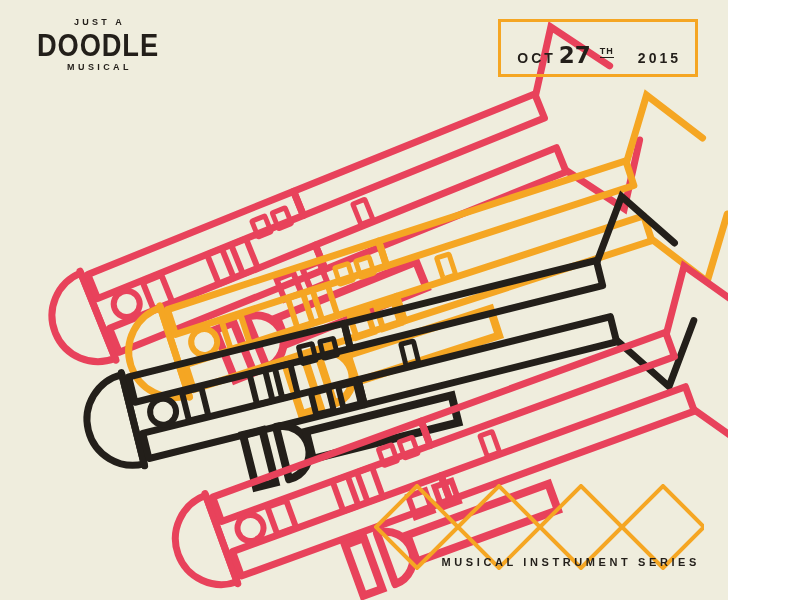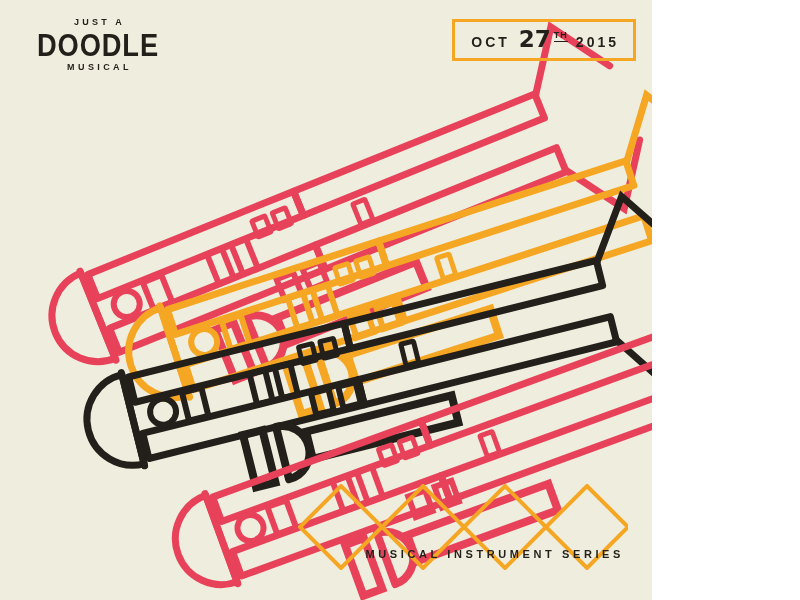--- a/index.html
+++ b/index.html
@@ -2,21 +2,21 @@
 <html><head>
 <meta charset="utf-8">
 <style>
   html, body {
     margin: 0;
     padding: 0;
     background: #ffffff;
   }
   #poster {
     position: relative;
-    width: 652px;
+    width: 728px;
     height: 600px;
     background: #EFEDDD;
     overflow: hidden;
     font-family: "Liberation Sans", sans-serif;
   }
 
   
   #logo {
     position: absolute;
     left: 28px;
@@ -50,60 +50,60 @@
     font-weight: bold;
     letter-spacing: 3.4px;
     color: #231F1A;
     margin-left: 3px;
     display: block;
   }
 
   
   #date-badge {
     position: absolute;
-    right: 16px;
+    right: 30px;
     top: 19px;
     border: 3px solid #F5A623;
-    padding: 6px 14px 7px 16px;
+    padding: 22px 14px 7px 16px;
     display: flex;
     align-items: baseline;
     line-height: 1;
     background: transparent;
   }
   #date-badge .d-month {
     font-size: 14px;
     font-weight: bold;
     letter-spacing: 3px;
     color: #231F1A;
   }
   #date-badge .d-day {
     font-family: "DejaVu Sans", sans-serif;
     font-size: 23px;
     font-weight: bold;
     color: #231F1A;
     letter-spacing: 0px;
-    margin-left: 9px;
+    margin-left: 3px;
   }
   #date-badge .d-ord {
     font-size: 9px;
     font-weight: bold;
     color: #231F1A;
     letter-spacing: 1px;
     border-bottom: 1.6px solid #231F1A;
     position: relative;
     top: -9px;
     padding-bottom: 1px;
-    margin-left: 3px;
+    margin-left: 9px;
   }
   #date-badge .d-year {
     font-size: 14px;
     font-weight: bold;
     letter-spacing: 3px;
     color: #231F1A;
-    margin-left: 8px;
+    margin-left: 24px;
   }
 
   
   #artwork {
     position: absolute;
     left: 0;
     top: 0;
     width: 800px;
     height: 600px;
   }
@@ -122,21 +122,21 @@
     width: 330px;
     height: 86px;
     pointer-events: none;
   }
   #series-label {
     position: relative;
     font-size: 11px;
     font-weight: bold;
     letter-spacing: 3.6px;
     color: #231F1A;
-    margin-bottom: 12px;
+    margin-bottom: 4px;
     padding-right: 4px;
     z-index: 2;
   }
   #main-title {
     position: relative;
     font-family: "Liberation Serif", serif;
     font-weight: bold;
     font-size: 62px;
     letter-spacing: 1px;
     color: #231F1A;

